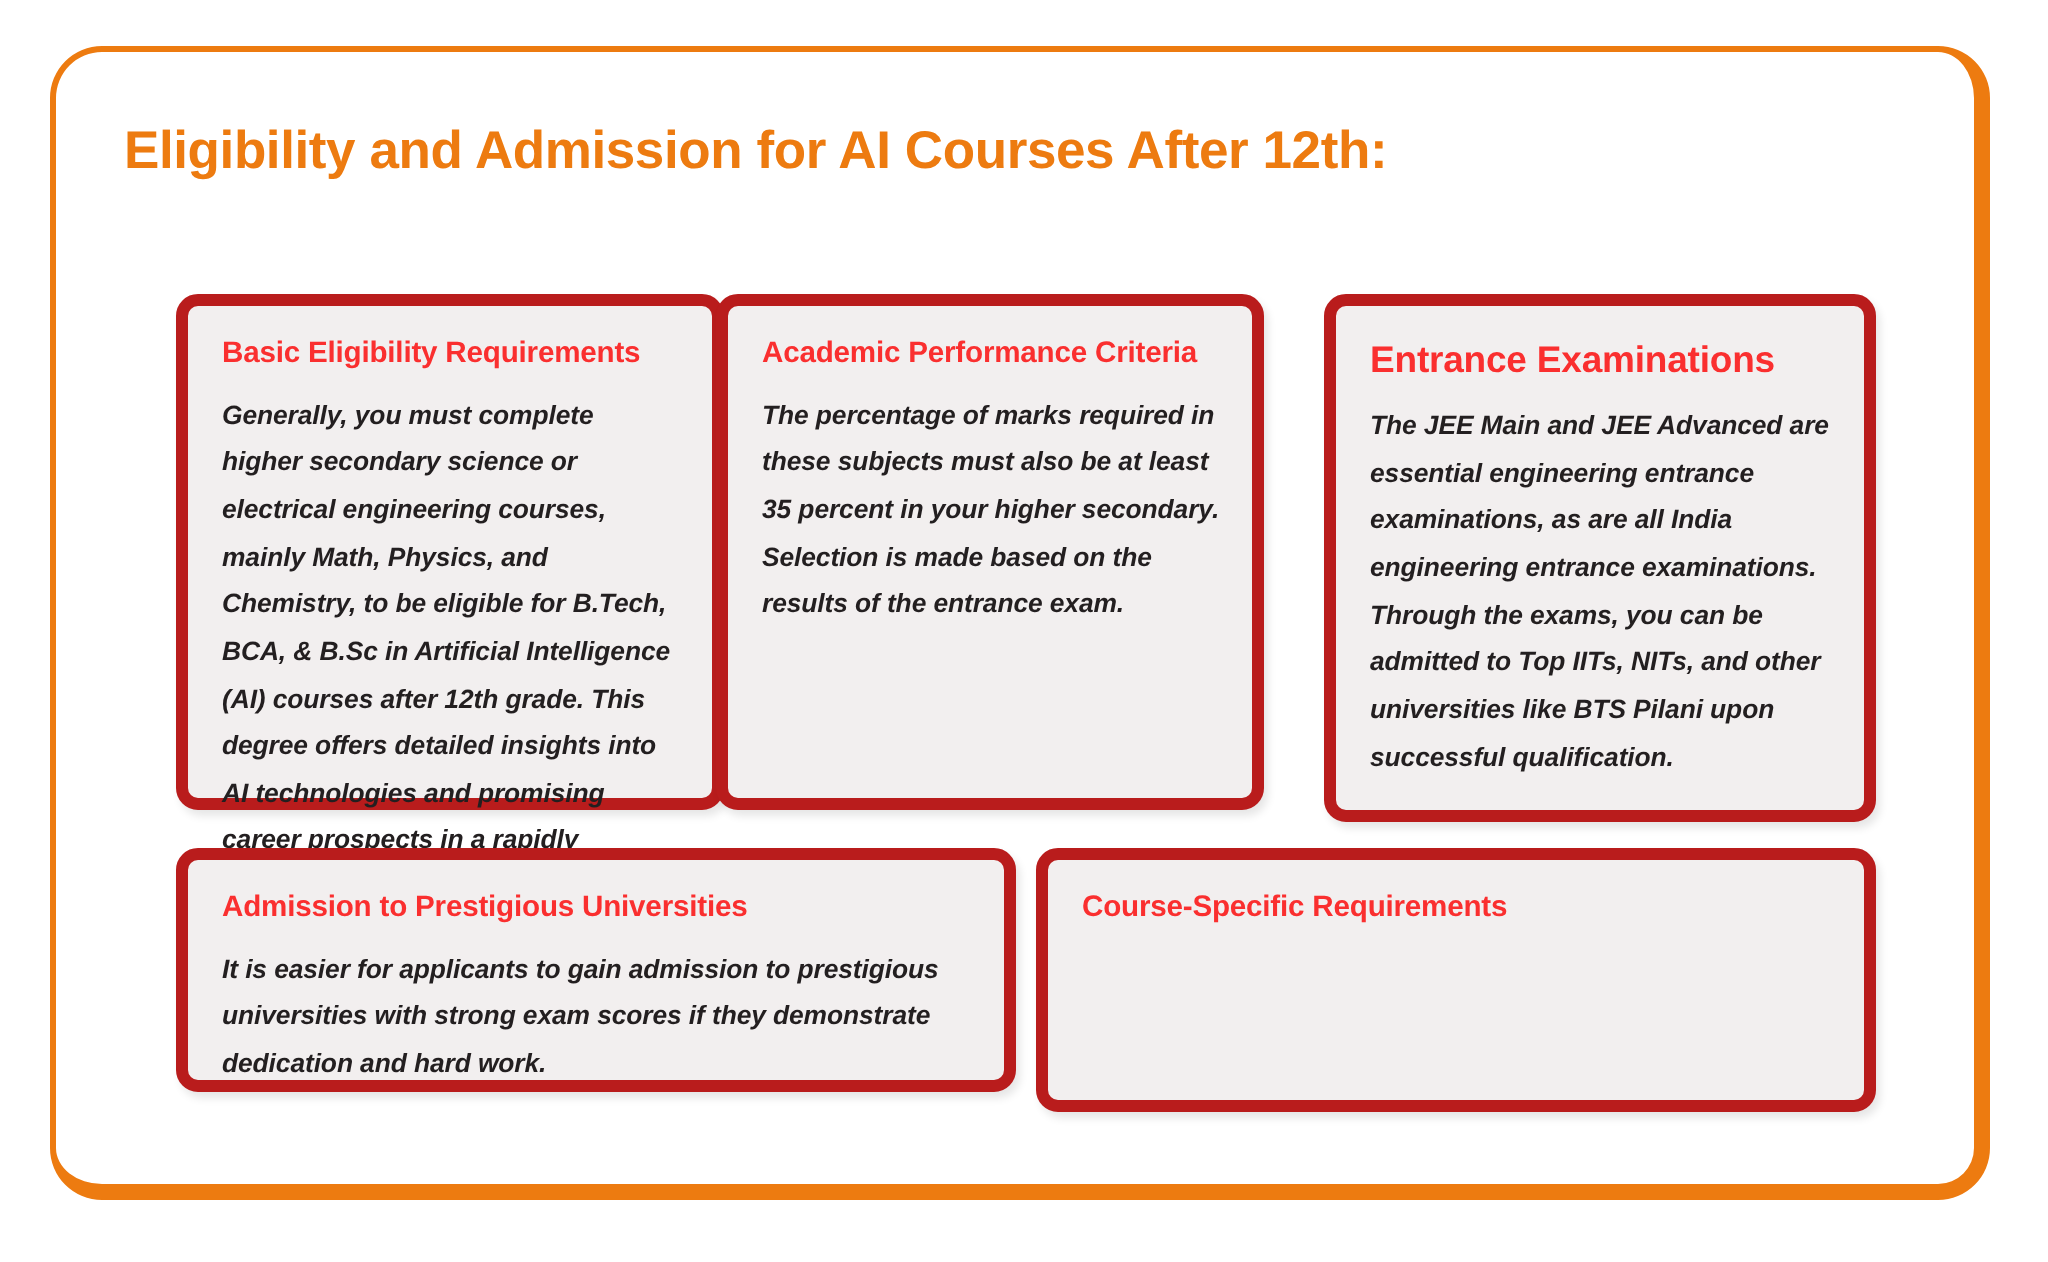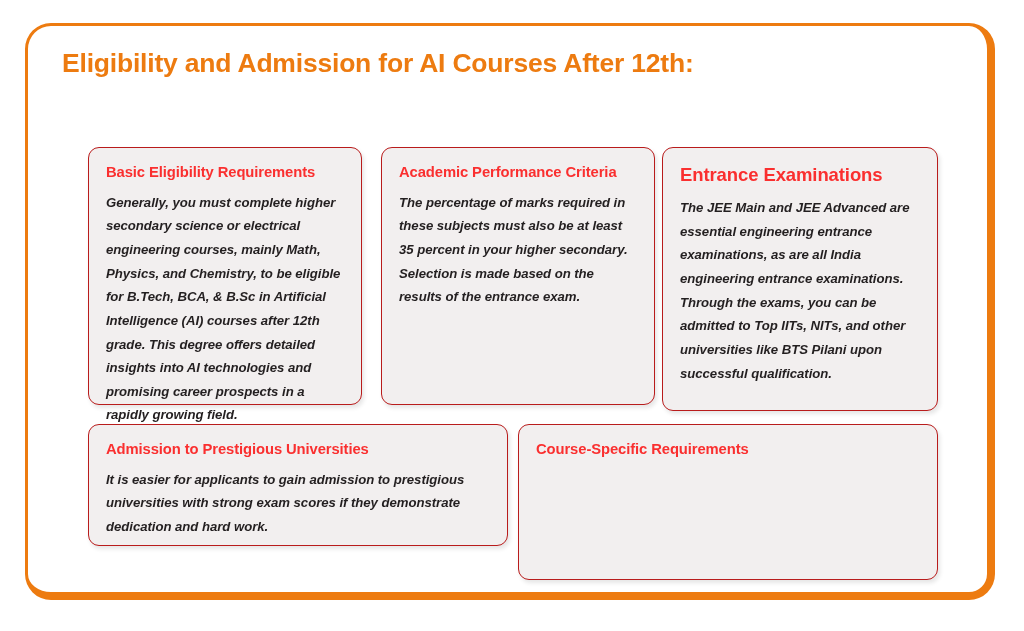--- a/index.html
+++ b/index.html
@@ -25,41 +25,41 @@
     border-left: 3px solid #ED7B10;
     border-right: 8px solid #ED7B10;
     border-bottom: 8px solid #ED7B10;
     border-radius: 26px;
     background: #ffffff;
   }
 
   .page-title {
     position: absolute;
     left: 62px;
-    top: 48px;
+    top: 60px;
     font-size: 26.5px;
     font-weight: bold;
     color: #ED7B10;
     letter-spacing: -0.2px;
     white-space: nowrap;
   }
 
   .cards-area {
     position: absolute;
     left: 0;
     top: 0;
     width: 100%;
     height: 100%;
   }
 
   .card {
     position: absolute;
     box-sizing: border-box;
     background: #F2EFEF;
-    border: 1px solid #b91c1c;
+    border: 6px solid #b91c1c;
     border-radius: 11px;
     box-shadow: 2px 3px 4px rgba(0, 0, 0, 0.10);
   }
 
   .card-inner {
     padding: 16px 16px 14px 17px;
   }
 
   .card-title {
     color: #FA2F2F;
@@ -86,21 +86,21 @@
   }
 
   
   .card-basic-eligibility {
     left: 88px;
     top: 147px;
     width: 274px;
     height: 258px;
   }
   .card-academic-performance {
-    left: 381px;
+    left: 358px;
     top: 147px;
     width: 274px;
     height: 258px;
   }
   .card-entrance-examinations {
     left: 662px;
     top: 147px;
     width: 276px;
     height: 264px;
   }
@@ -109,21 +109,21 @@
   .card-admission-prestigious {
     left: 88px;
     top: 424px;
     width: 420px;
     height: 122px;
   }
   .card-course-specific {
     left: 518px;
     top: 424px;
     width: 420px;
-    height: 156px;
+    height: 132px;
   }
 </style>
 </head>
 <body>
 
 <div class="infographic-frame">
 </div>
 
 <div class="page-title">Eligibility and Admission for AI Courses After 12th:</div>
 

